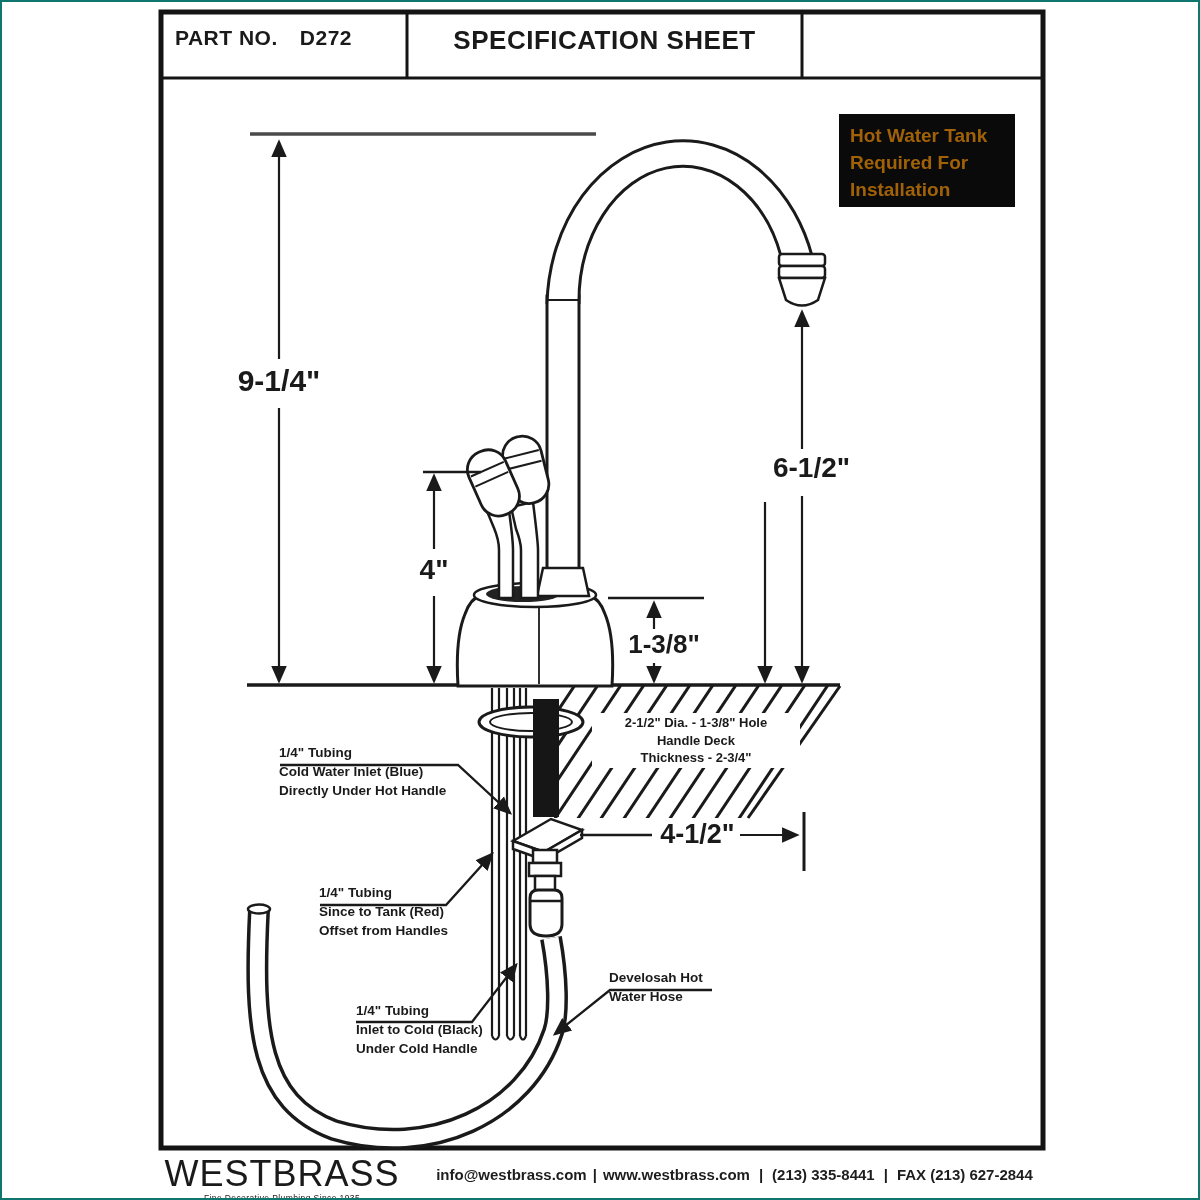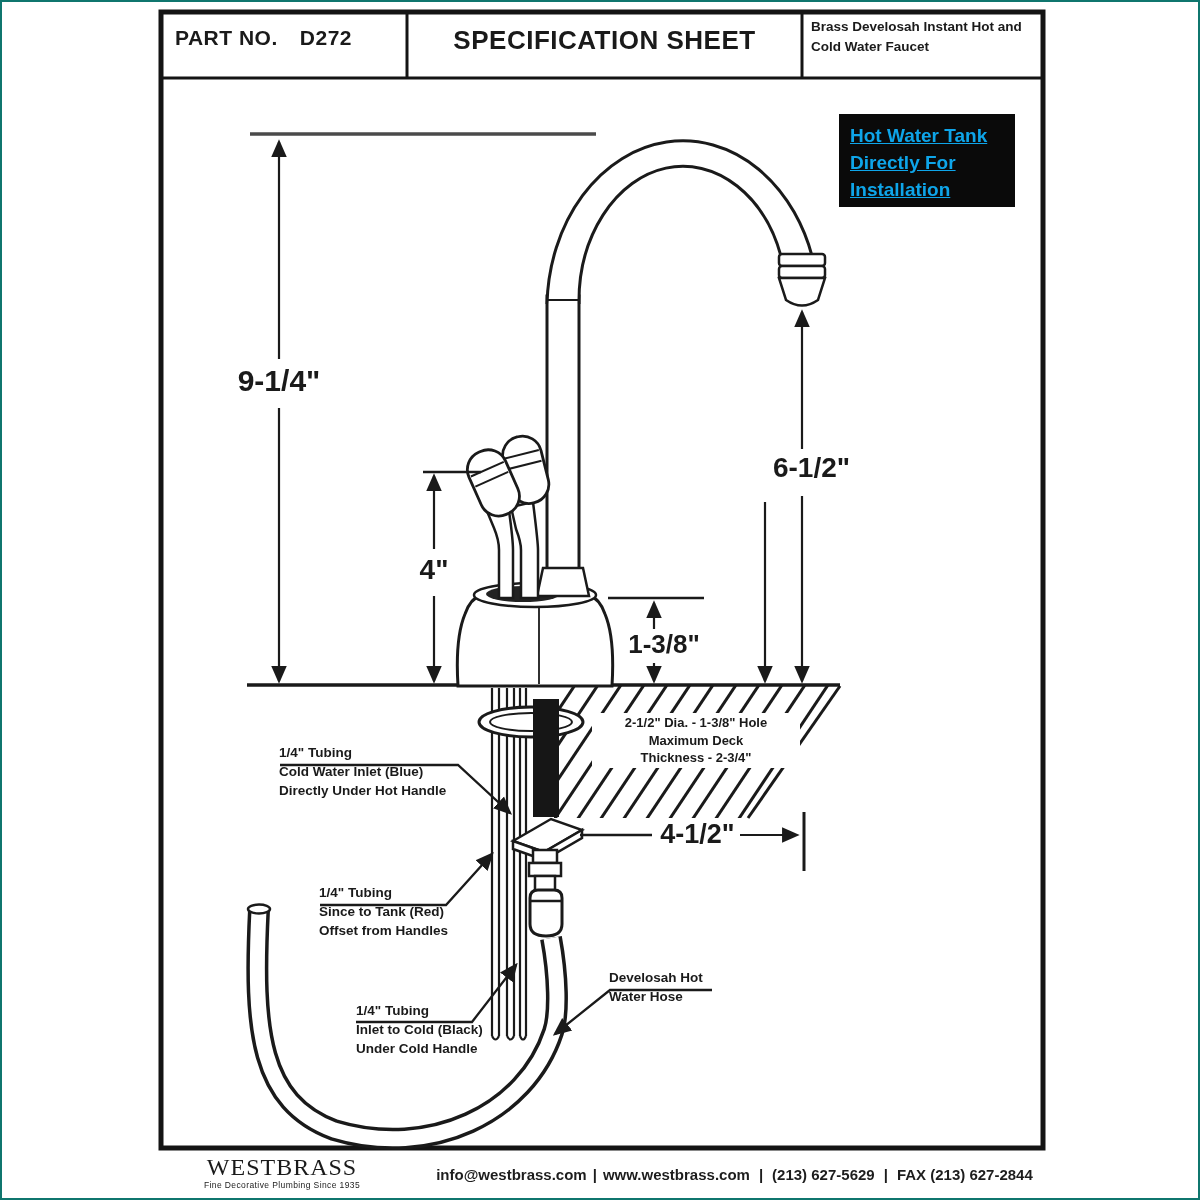--- a/index.html
+++ b/index.html
@@ -9,41 +9,41 @@
     overflow:hidden;box-sizing:border-box;border:2px solid #0f766e;
   }
   .art{position:absolute;left:0;top:0;}
   .abs{position:absolute;}
   
   .part-row{left:173px;top:24px;font-size:21px;font-weight:600;letter-spacing:.5px;white-space:nowrap;}
   .part-row .num{margin-left:22px;}
   .sheet-title{left:405px;top:23px;width:395px;text-align:center;font-size:26px;font-weight:700;letter-spacing:.5px;}
   .product-name{left:809px;top:15px;width:228px;font-size:13.5px;font-weight:600;line-height:1.5;}
   
-  .notice{left:837px;top:112px;width:176px;height:93px;background:#0a0a0a;color:#0ea5e9;
-    box-sizing:border-box;padding:9px 11px;font-size:19px;font-weight:600;line-height:1.42;text-decoration:underline;}
+  .notice{left:837px;top:112px;width:176px;height:93px;background:#0a0a0a;color:#a16207;
+    box-sizing:border-box;padding:9px 11px;font-size:19px;font-weight:600;line-height:1.42;}
   
   .dim{font-size:28px;font-weight:600;text-align:center;white-space:nowrap;}
   .dim.d914{left:217px;top:362px;width:120px;font-size:30px;}
   .dim.d4{left:402px;top:552px;width:60px;}
   .dim.d138{left:607px;top:627px;width:110px;font-size:26px;}
   .dim.d612{left:752px;top:450px;width:115px;}
   .dim.d412{left:648px;top:817px;width:95px;font-size:27px;}
   
   .deck-note{left:590px;top:711px;width:208px;text-align:center;font-size:13px;font-weight:600;
     line-height:1.35;background:#fff;padding:1px 0;}
   
   .callout{font-size:13.5px;font-weight:600;line-height:1.42;white-space:nowrap;}
   .callout.c1{left:277px;top:741px;}
   .callout.c2{left:317px;top:881px;}
   .callout.c3{left:354px;top:999px;}
   .callout.c4{left:607px;top:966px;}
   
   .brand{left:162px;top:1153px;width:236px;text-align:center;}
-  .brand .logo{font-family:Liberation Serif, serif;font-size:24px;letter-spacing:1px;line-height:1.05;}
+  .brand .logo{font-family:Liberation Sans, sans-serif;font-size:36px;letter-spacing:1px;line-height:1.05;}
   .brand .tagline{font-size:8.5px;letter-spacing:.4px;margin-top:0px;color:#222;}
   .contacts{left:420px;top:1164px;width:625px;display:flex;justify-content:center;align-items:flex-start;
     font-size:15px;font-weight:600;color:#1d1d1d;white-space:nowrap;}
   .contacts .sep{margin:0 9px;}
   .contacts .sep.tight{margin:0 6px;}
 </style>
 </head>
 <body>
 
 <div class="page">
@@ -177,37 +177,36 @@
       <path d="M318,903 L444,903 L490,852" marker-end="url(#ah)"></path>
       <path d="M354,1020 L470,1020 L514,963" marker-end="url(#ah)"></path>
       <path d="M710,988 L608,988 L553,1032" marker-end="url(#ah)"></path>
     </g>
   </svg>
 
   <div class="abs part-row">
     <span>PART NO.</span><span class="num">D272</span>
   </div>
   <div class="abs sheet-title">SPECIFICATION SHEET</div>
-  <div class="abs product-name">Brass Develosah Instant Hot and Cold Water Faucet</div>
 
   <div class="abs notice">
     <div>Hot Water Tank</div>
-    <div>Directly For</div>
+    <div>Required For</div>
     <div>Installation</div>
   </div>
 
   <div class="abs dim d914">9-1/4"</div>
   <div class="abs dim d4">4"</div>
   <div class="abs dim d138">1-3/8"</div>
   <div class="abs dim d612">6-1/2"</div>
   <div class="abs dim d412">4-1/2"</div>
 
   <div class="abs deck-note">
     <div>2-1/2" Dia. - 1-3/8" Hole</div>
-    <div>Maximum Deck</div>
+    <div>Handle Deck</div>
     <div>Thickness - 2-3/4"</div>
   </div>
 
   <div class="abs callout c1">
     <div>1/4" Tubing</div>
     <div>Cold Water Inlet (Blue)</div>
     <div>Directly Under Hot Handle</div>
   </div>
   <div class="abs callout c2">
     <div>1/4" Tubing</div>
@@ -226,18 +225,18 @@
 
   <div class="abs brand">
     <div class="logo">WESTBRASS</div>
     <div class="tagline">Fine Decorative Plumbing Since 1935</div>
   </div>
   <div class="abs contacts">
     <span>info@westbrass.com</span>
     <span class="sep tight">|</span>
     <span>www.westbrass.com</span>
     <span class="sep">|</span>
-    <span>(213) 627-5629</span>
+    <span>(213) 335-8441</span>
     <span class="sep">|</span>
     <span>FAX (213) 627-2844</span>
   </div>
 
 </div>
 
 </body></html>

